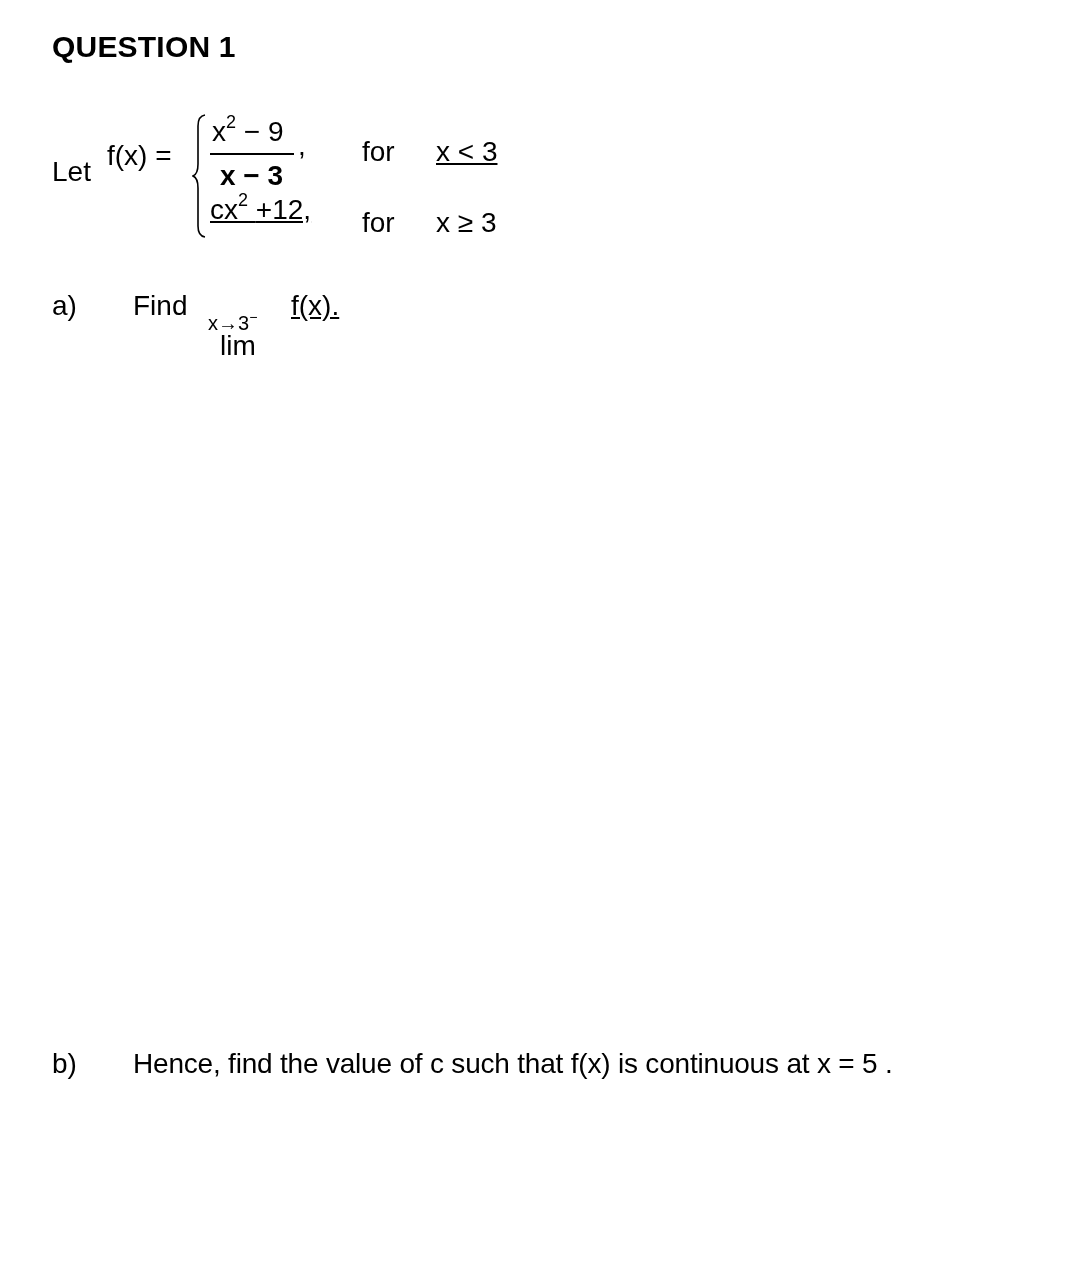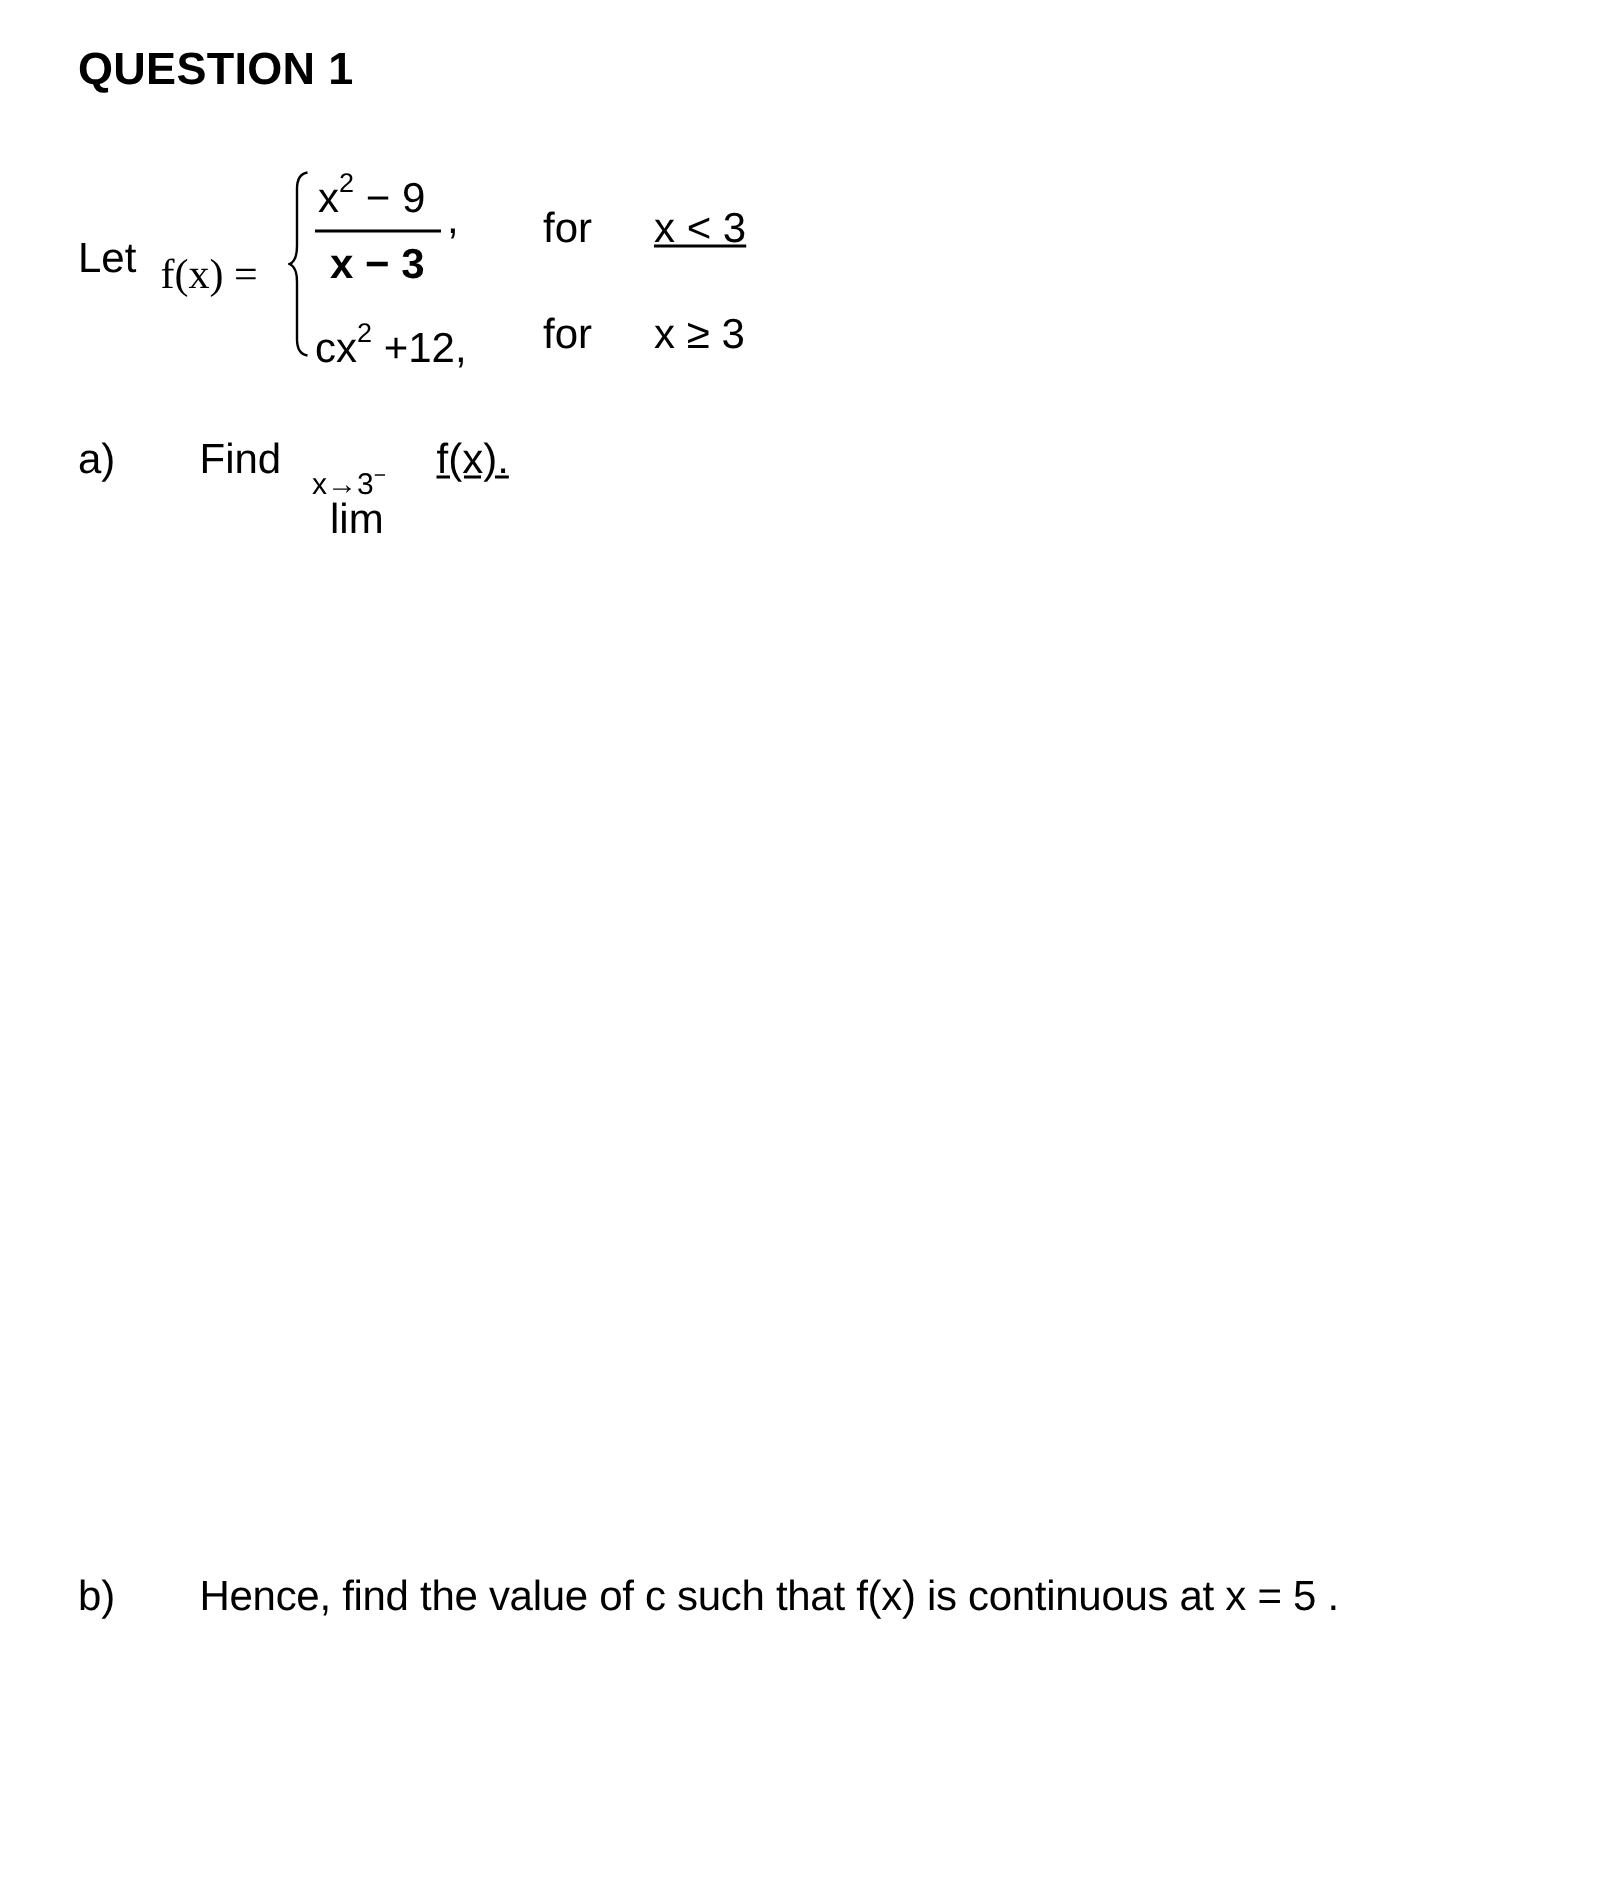--- a/index.html
+++ b/index.html
@@ -15,34 +15,34 @@
   .sup { font-size: 18px; position: relative; top: -13px; }
   .small { font-size: 20px; }
 </style>
 </head>
 <body>
 
 <div class="abs title">QUESTION 1</div>
 
 <div>
   <span class="abs t" style="left:52px; top:158px;">Let</span>
-  <span class="abs t" style="left:107px; top:170px;font-family:Liberation Serif, serif;">f(x) =</span>
+  <span class="abs t" style="left:107px; top:142px;">f(x) =</span>
 
   <svg class="brace" viewBox="0 0 14 124">
     <path d="M13 1 Q6 2 6 12 L6 50 Q6 60 1 62 Q6 64 6 74 L6 112 Q6 122 13 123" fill="none" stroke="#000" stroke-width="1.6"></path>
   </svg>
 
   <span class="abs t" style="left:212px; top:118px;"><span>x</span><span class="sup">2</span> <span>− 9</span></span>
   <div class="frac-line"></div>
   <span class="abs t" style="left:220px; top:162px;font-weight:bold;">x − 3</span>
   <span class="abs t" style="left:298px; top:132px;">,</span>
   <span class="abs t" style="left:362px; top:138px;">for</span>
   <span class="abs t" style="left:436px; top:138px;text-decoration:underline;">x &lt; 3</span>
 
-  <span class="abs t" style="left:210px; top:218px;"><span>cx</span><span class="sup">2</span> <span>+12,</span></span>
+  <span class="abs t" style="left:210px; top:196px;text-decoration:underline;"><span>cx</span><span class="sup">2</span> <span>+12,</span></span>
   <span class="abs t" style="left:362px; top:209px;">for</span>
   <span class="abs t" style="left:436px; top:209px;">x ≥ 3</span>
 </div>
 
 <div>
   <span class="abs t" style="left:52px; top:292px;">a)</span>
   <span class="abs t" style="left:133px; top:292px;">Find</span>
   <span class="abs t" style="left:220px; top:292px;margin-top:40px;">lim</span>
   <span class="abs small" style="left:208px; top:312px;"><span>x→3</span><span style="font-size:14px; position:relative; top:-8px;">−</span></span>
   <span class="abs t" style="left:291px; top:292px;text-decoration:underline;">f(x).</span>

